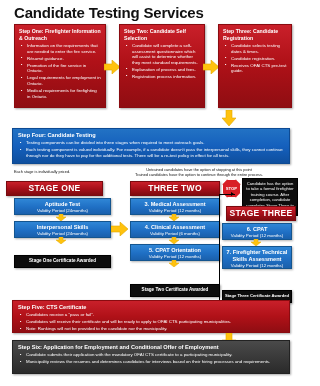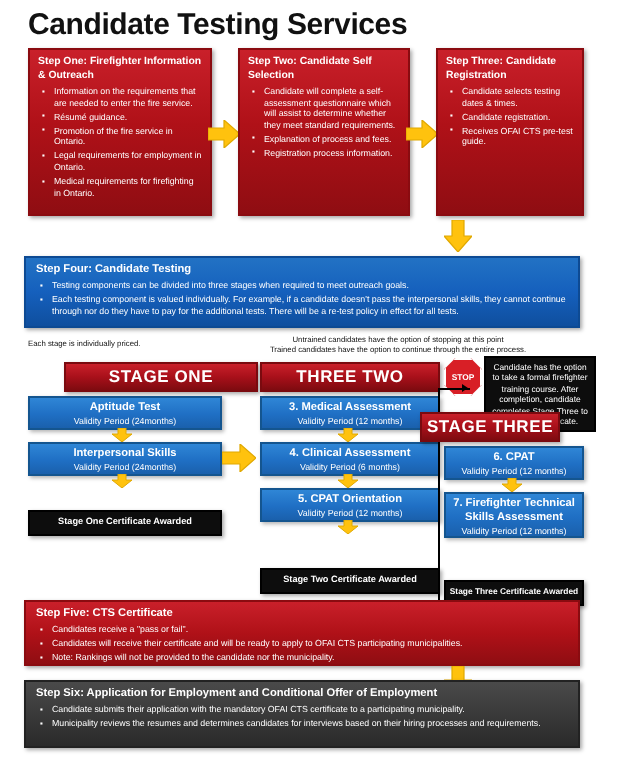--- a/index.html
+++ b/index.html
@@ -112,21 +112,21 @@
     <ul class="bl">
       <li>Testing components can be divided into three stages when required to meet outreach goals.</li>
       <li>Each testing component is valued individually. For example, if a candidate doesn't pass the interpersonal skills, they cannot continue through nor do they have to pay for the additional tests.  There will be a re-test policy in effect for all tests.</li>
     </ul>
   </div>
 
   <div class="note" style="left:14px;top:169px;width:110px;">Each stage is individually priced.</div>
   <div class="note" style="left:124px;top:167px;width:150px;text-align:center;">Untrained candidates have the option of stopping at this point</div>
   <div class="note" style="left:124px;top:172px;width:150px;text-align:center;">Trained candidates have the option to continue through the entire process.</div>
 
-  <div class="stagehdr" style="left:32px;top:181px;width:95px;height:13px;">STAGE ONE</div>
+  <div class="stagehdr" style="left:6px;top:181px;width:95px;height:13px;">STAGE ONE</div>
 
   <div class="task" style="left:14px;top:198px;width:95px;height:15px;">
     <div class="t1">Aptitude Test</div>
     <div class="t2">Validity Period (24months)</div>
   </div>
   <svg class="arrowD" style="left:56px;top:214px;" width="10" height="7" viewBox="0 0 10 7">
     <polygon points="3,0 7,0 7,3 10,3 5,7 0,3 3,3" fill="#ffc20e" stroke="#e0a800" stroke-width="0.5"></polygon>
   </svg>
 
   <div class="task" style="left:14px;top:221px;width:95px;height:15px;">
@@ -173,21 +173,21 @@
     <polygon points="3,0 7,0 7,3 10,3 5,7 0,3 3,3" fill="#ffc20e" stroke="#e0a800" stroke-width="0.5"></polygon>
   </svg>
 
   <div class="certbar" style="left:130px;top:284px;width:88px;height:11px;">Stage Two Certificate Awarded</div>
 
   <div class="connector" style="left:219px;top:194px;height:110px;"></div>
   <div class="conn-h" style="left:219px;top:194px;width:16px;"></div>
   <div class="tri" style="left:231px;top:191.5px;"></div>
   <div class="conn-h" style="left:219px;top:304px;width:14px;"></div>
 
-  <div class="stagehdr" style="left:210px;top:206px;width:68px;height:13px;">STAGE THREE</div>
+  <div class="stagehdr" style="left:226px;top:206px;width:68px;height:13px;">STAGE THREE</div>
 
   <div class="task" style="left:222px;top:223px;width:68px;height:15px;">
     <div class="t1">6. CPAT</div>
     <div class="t2">Validity Period (12 months)</div>
   </div>
   <svg class="arrowD" style="left:251px;top:239px;" width="10" height="7" viewBox="0 0 10 7">
     <polygon points="3,0 7,0 7,3 10,3 5,7 0,3 3,3" fill="#ffc20e" stroke="#e0a800" stroke-width="0.5"></polygon>
   </svg>
 
   <div class="task" style="left:222px;top:246px;width:68px;height:21px;">

